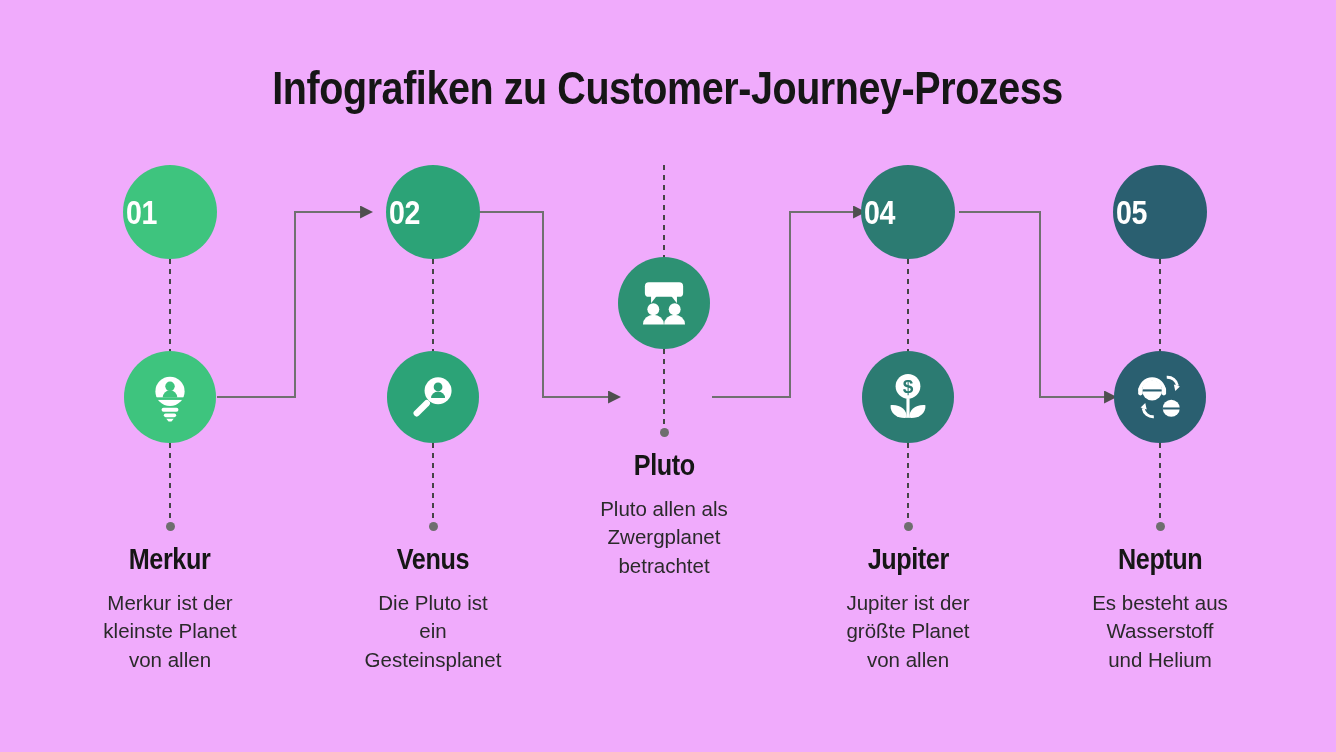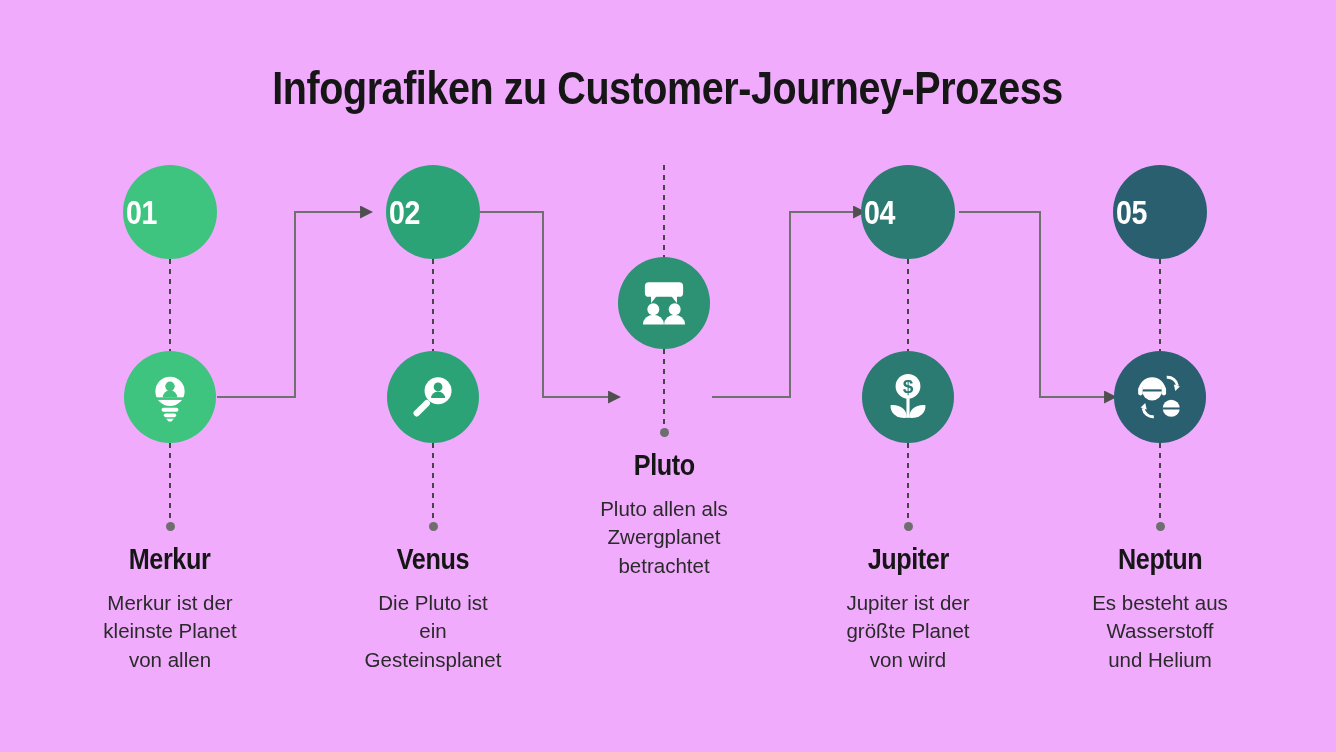--- a/index.html
+++ b/index.html
@@ -152,21 +152,21 @@
         <path d="M25 42.5 C25 35 31 30.5 39.5 31.3 C40 39.5 32.5 43.3 25 42.5 z" fill="#fff"></path>
       </svg>
     </div>
     <div class="vdash dash-bottom"></div>
     <div class="end-dot"></div>
     <div class="step-title">
       <span class="condensed">Jupiter</span>
     </div>
     <div class="step-desc">Jupiter ist der
 größte Planet
-von wird</div>
+von allen</div>
   </div>
 
   <div class="col col5" style="--c: #2a5f70;">
     <div class="num-circle">
       <span class="condensed">05</span>
     </div>
     <div class="vdash dash-top"></div>
     <div class="icon-circle">
       <svg viewBox="0 0 48 48" xmlns="http://www.w3.org/2000/svg">
         <circle cx="17" cy="18" r="9" fill="#fff"></circle>

